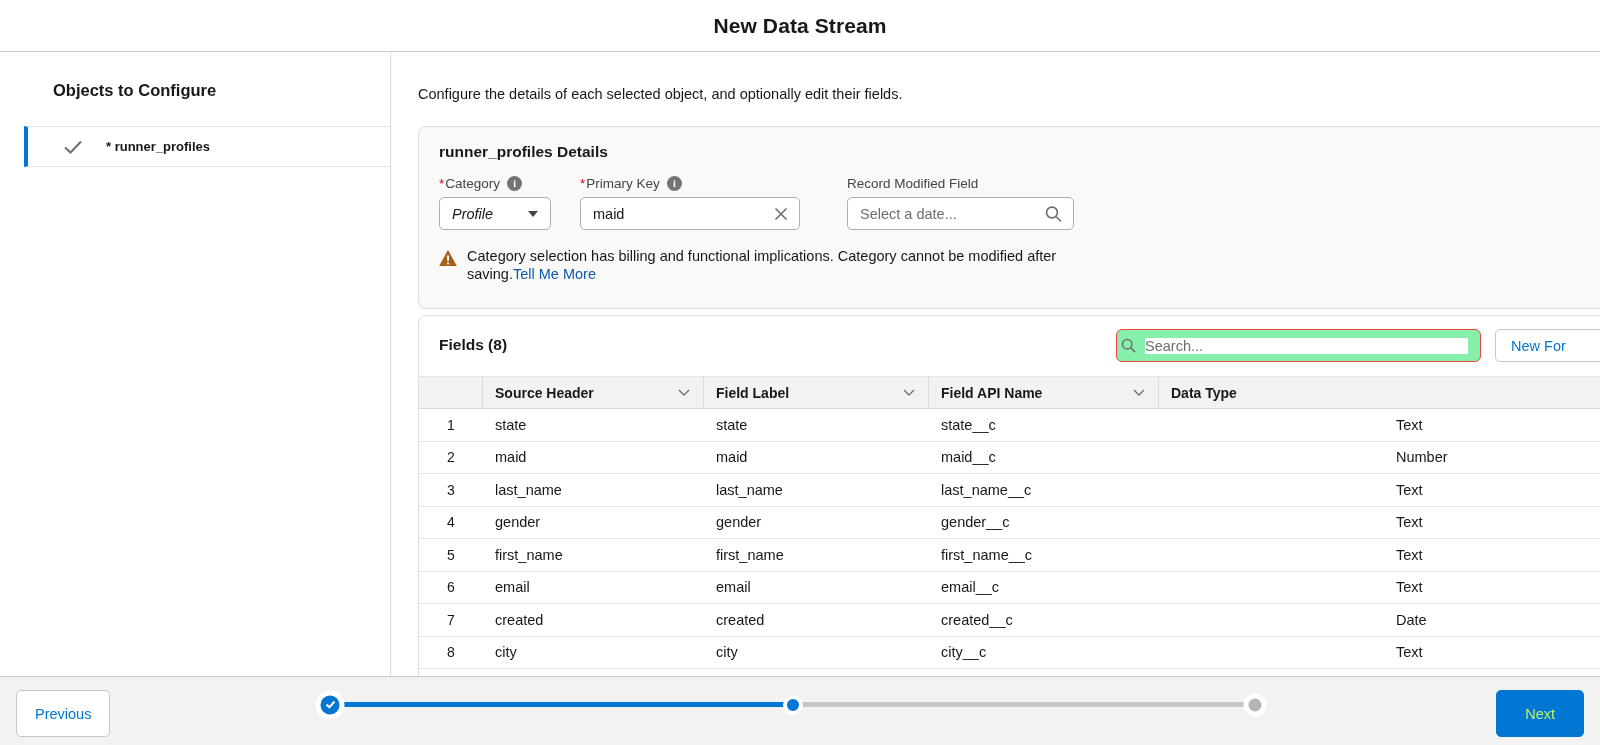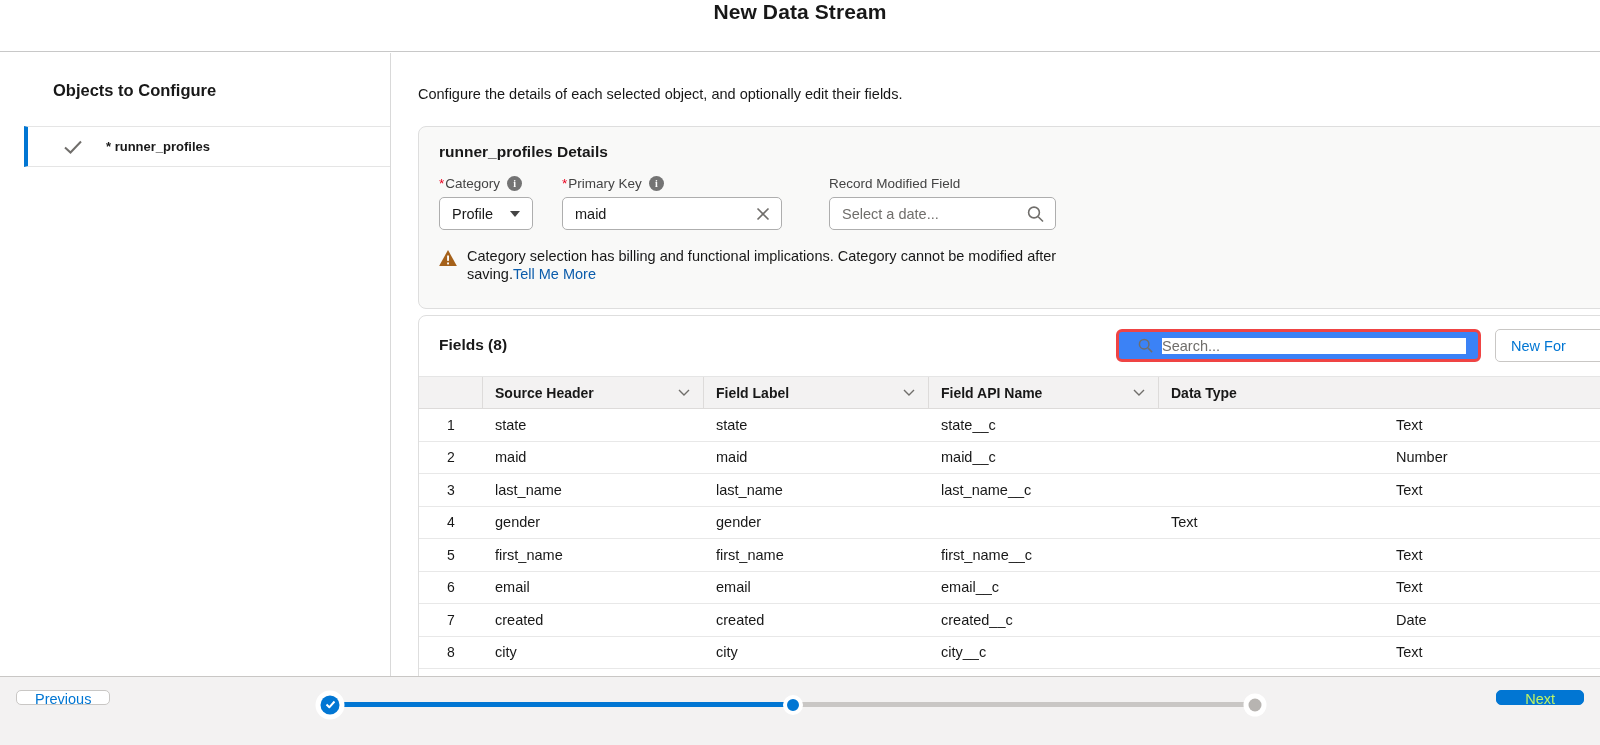--- a/index.html
+++ b/index.html
@@ -9,21 +9,21 @@
     overflow: hidden;
     background: #fff;
     font-family: "Liberation Sans", sans-serif;
     color: #181818;
   }
 
   
   .top-header {
     position: absolute; top: 0; left: 0; right: 0; height: 52px;
     border-bottom: 1px solid #c8c8c8;
-    display: flex; align-items: flex-start; justify-content: center;
+    display: flex; align-items: center; justify-content: center;
     background: #fff;
   }
   .page-title { font-size: 21px; font-weight: 600; letter-spacing: .1px; }
 
   
   .sidebar {
     position: absolute; top: 53px; left: 0; bottom: 69px; width: 391px;
     border-right: 1px solid #d9d9d9; background: #fff; overflow: hidden;
   }
   .sidebar-heading { margin: 28px 0 0 53px; font-size: 16.5px; font-weight: 700; }
@@ -61,21 +61,21 @@
     color: #fff; font-size: 10px; font-weight: 700;
     font-family: "Liberation Serif", serif;
     display: inline-flex; align-items: center; justify-content: center;
     cursor: pointer;
   }
   .control {
     height: 33px; background: #fff; border: 1px solid #aeaeae; border-radius: 5px;
     display: flex; align-items: center; justify-content: space-between;
     padding: 0 12px; font-size: 14.5px;
   }
-  .control.dropdown { width: 94px; cursor: pointer; }
+  .control.dropdown { width: 112px; cursor: pointer; font-style: italic; }
   .control.input-wrap { padding: 0; position: relative; }
   .control.input-wrap input {
     border: none; outline: none; background: transparent;
     font-family: "Liberation Sans", sans-serif; font-size: 14.5px; color: #181818;
     height: 100%; width: 100%; padding: 0 36px 0 12px;
   }
   .control.input-wrap input::placeholder { color: #706e6b; }
   .pk-wrap { width: 220px; }
   .rm-wrap { width: 227px; }
   .field-record-modified { margin-left: 18px; }
@@ -93,22 +93,22 @@
   
   .fields-card {
     margin-top: 6px; margin-right: -14px;
     background: #fff; border: 1px solid #dedede; border-radius: 8px 8px 0 0;
     height: 420px; overflow: hidden; position: relative;
   }
   .fields-head { position: relative; height: 60px; }
   .fields-title { position: absolute; left: 20px; top: 20px; font-size: 15.5px; font-weight: 700; }
   .search-box {
     position: absolute; left: 697px; top: 13px; width: 365px; height: 33px;
-    border: 3px solid #ef4444; border-radius: 6px; background: #3b82f6;
-    display: flex; align-items: center; padding: 0 12px 0 19px;
+    border: 1px solid #ef4444; border-radius: 6px; background: #86efac;
+    display: flex; align-items: center; padding: 0 12px 0 4px;
   }
   .search-box svg { flex: 0 0 auto; }
   .search-box input {
     border: none; outline: none; flex: 1; margin-left: 9px;
     font-family: "Liberation Sans", sans-serif; font-size: 14.5px; color: #181818;
   }
   .search-box input::placeholder { color: #706e6b; }
   .new-formula-btn {
     position: absolute; left: 1076px; top: 13px; height: 33px; width: 140px;
     background: #fff; border: 1px solid #c9c7c5; border-radius: 5px;
@@ -136,21 +136,21 @@
     font-size: 14.5px; overflow: hidden; white-space: nowrap;
   }
   .t-row .c.num { justify-content: center; padding: 0; font-size: 14px; }
 
   
   .footer {
     position: absolute; left: 0; right: 0; bottom: 0; height: 69px;
     background: #f3f2f2; border-top: 1px solid #c9c7c5; z-index: 5;
   }
   .btn {
-    position: absolute; top: 13px; height: 15px; border-radius: 5px;
+    position: absolute; top: 13px; height: 47px; border-radius: 5px;
     font-family: "Liberation Sans", sans-serif; font-size: 14.5px; cursor: pointer;
   }
   .btn-previous { left: 16px; padding: 0 18px; background: #fff; border: 1px solid #c9c7c5; color: #0176d3; }
   .btn-next { right: 16px; padding: 0 28px; background: #0176d3; border: 1px solid #0176d3; color: #bef264; }
 
   .progress { position: absolute; left: 330px; width: 925px; top: 25px; height: 5px; }
   .progress .track { position: absolute; inset: 0; background: #c9c7c5; border-radius: 3px; }
   .progress .fill { position: absolute; left: 0; top: 0; bottom: 0; width: 50%; background: #0176d3; border-radius: 3px; }
   .marker { position: absolute; top: 50%; transform: translate(-50%, -50%); border-radius: 50%; }
   .marker.completed {
@@ -321,20 +321,21 @@
       <div class="c">last_name</div>
       <div class="c">last_name</div>
       <div class="c">last_name__c</div>
       <div class="c"></div>
       <div class="c">Text</div>
     </div>
     <div class="t-row">
       <div class="c num">4</div>
       <div class="c">gender</div>
       <div class="c">gender</div>
+      <div class="c">gender__c</div>
       <div class="c"></div>
       <div class="c">Text</div>
     </div>
     <div class="t-row">
       <div class="c num">5</div>
       <div class="c">first_name</div>
       <div class="c">first_name</div>
       <div class="c">first_name__c</div>
       <div class="c"></div>
       <div class="c">Text</div>

